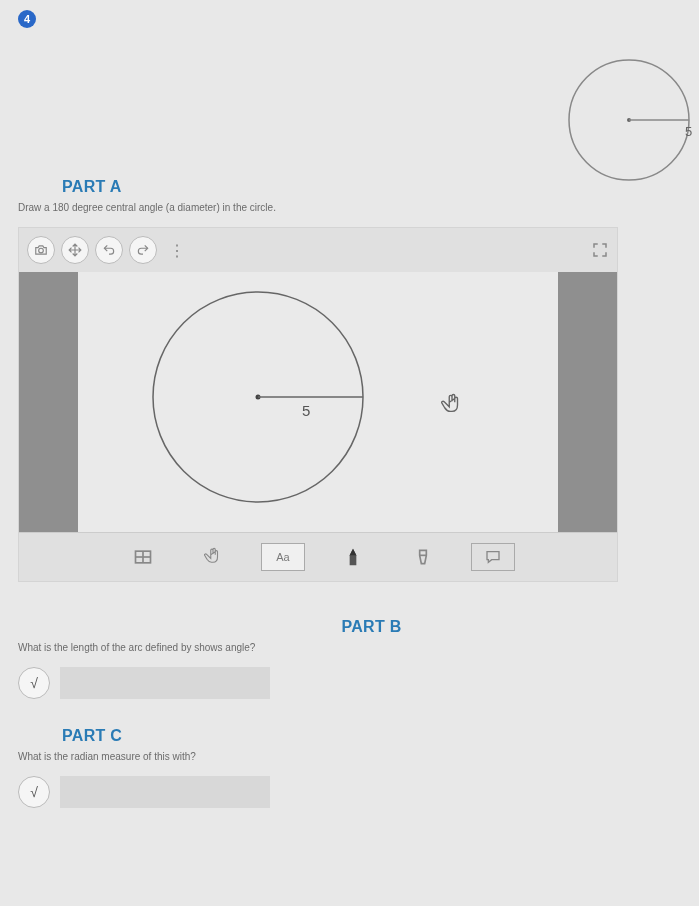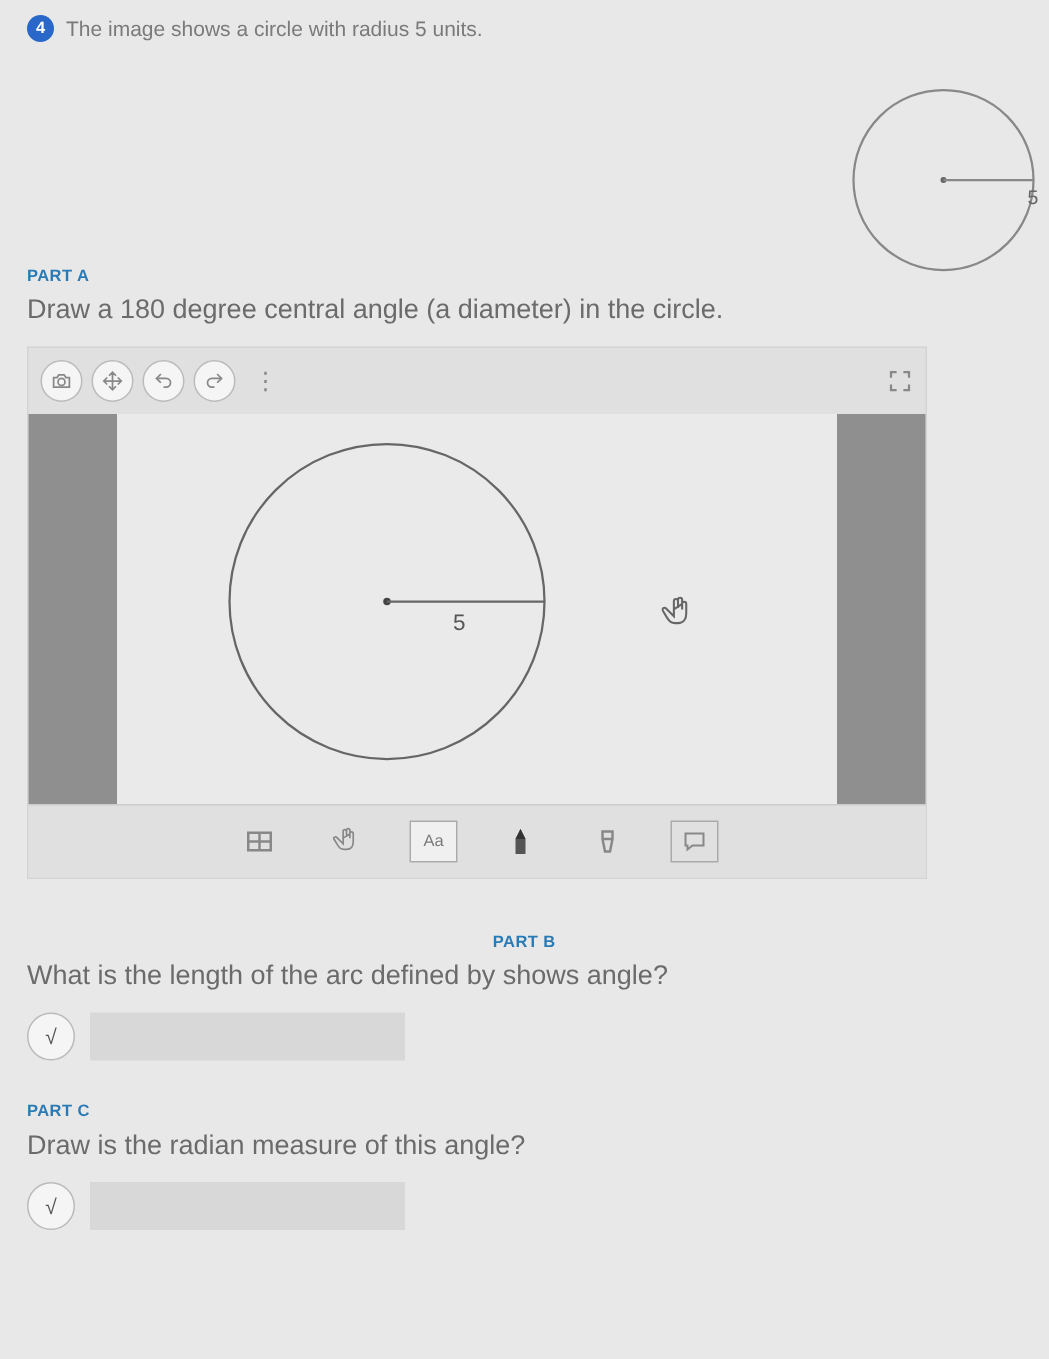--- a/index.html
+++ b/index.html
@@ -18,25 +18,26 @@
       background: #2968c8; color: #fff; font-size: 11px; font-weight: bold;
       display: flex; align-items: center; justify-content: center;
     }
     .q-text { color: #7a7a7a; font-size: 14px; }
 
     .ref-circle-wrap {
       position: absolute; top: 40px; right: 0; width: 140px; height: 160px;
     }
 
     .section-label {
-      color: #2a7bb5; font-size: 11px; font-weight: bold; letter-spacing: 0.3px;
+      color: #2a7bb5; font-size: 16px; font-weight: bold; letter-spacing: 0.3px;
       margin-top: 28px;
+      margin-left: 44px;
     }
     .section-prompt {
-      color: #6b6b6b; font-size: 18px; margin-top: 6px; margin-bottom: 14px;
+      color: #6b6b6b; font-size: 10px; margin-top: 6px; margin-bottom: 14px;
     }
 
     .draw-tool {
       background: #e0e0e0; border: 1px solid #d4d4d4; width: 600px;
     }
     .dt-topbar {
       display: flex; align-items: center; justify-content: space-between;
       padding: 8px;
     }
     .dt-topbar-left { display: flex; gap: 6px; align-items: center; }
@@ -54,41 +55,40 @@
       flex: 1; height: 260px; background: #eaeaea; position: relative;
     }
     .cursor-hand {
       position: absolute; right: 95px; top: 120px; font-size: 22px; color: #555;
     }
 
     .dt-bottombar {
       display: flex; justify-content: center; gap: 26px; padding: 10px 0;
       background: #e0e0e0; border-top: 1px solid #ccc;
     }
-    .btool { width: 32px; height: 28px; display:flex; align-items:center; justify-content:center; cursor:pointer; color:#7a7a7a;}
+    .btool { width: 44px; height: 28px; display:flex; align-items:center; justify-content:center; cursor:pointer; color:#7a7a7a;}
 
     .part-a-space { margin-top: 150px; }
 
     .answer-row { display: flex; align-items: center; gap: 10px; margin-top: 14px; margin-bottom: 20px;}
     .math-btn {
       width: 32px; height: 32px; border-radius: 50%; border: 1px solid #bbb;
       background: #f5f5f5; display: flex; align-items: center; justify-content: center;
       color: #555; cursor: pointer; font-size: 14px;
     }
     .answer-input {
       width: 210px; height: 32px; border: none; background: #d8d8d8; padding: 0 8px;
       color: #444; font-size: 14px;
     }
   </style>
 </head>
 <body>
 
 <div class="q-header">
   <div class="q-number">4</div>
-  <div class="q-text">The image shows a circle with radius 5 units.</div>
 </div>
 
 <div class="ref-circle-wrap">
   <svg width="140" height="160">
     <circle cx="70" cy="80" r="60" fill="none" stroke="#888" stroke-width="1.5"></circle>
     <circle cx="70" cy="80" r="2" fill="#666"></circle>
     <line x1="70" y1="80" x2="130" y2="80" stroke="#888" stroke-width="1.5"></line>
     <text x="126" y="96" font-size="13" fill="#666">5</text>
   </svg>
 </div>
@@ -187,17 +187,17 @@
 </div>
 
 <div class="section-label" style="margin-top:36px;text-align:center;">PART B</div>
 <div class="section-prompt">What is the length of the arc defined by shows angle?</div>
 <div class="answer-row">
   <div class="math-btn">√</div>
   <input class="answer-input" type="text" value="" style="">
 </div>
 
 <div class="section-label">PART C</div>
-<div class="section-prompt">Draw is the radian measure of this angle?</div>
+<div class="section-prompt">What is the radian measure of this with?</div>
 <div class="answer-row">
   <div class="math-btn">√</div>
   <input class="answer-input" type="text" value="" style="">
 </div>
 
 </body></html>

